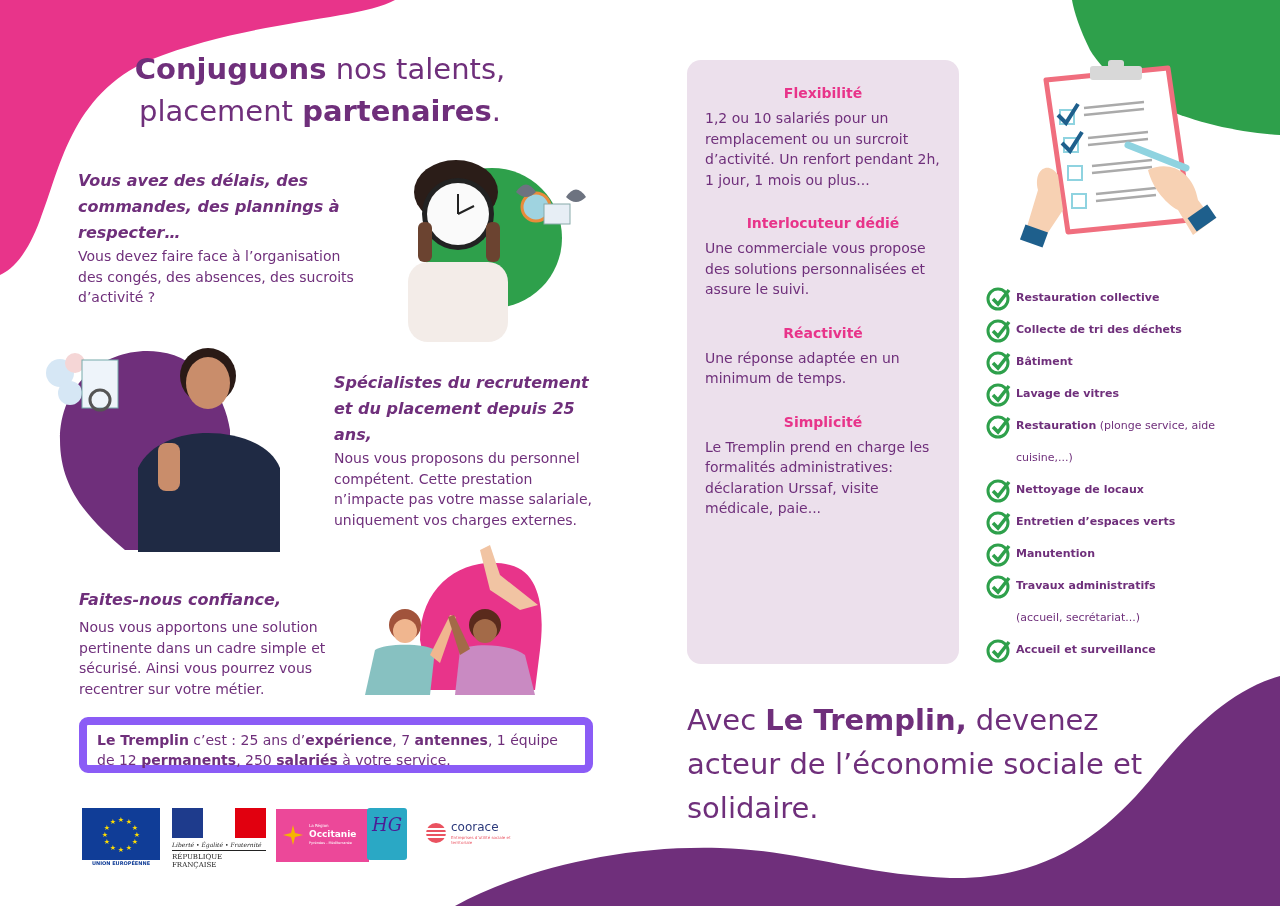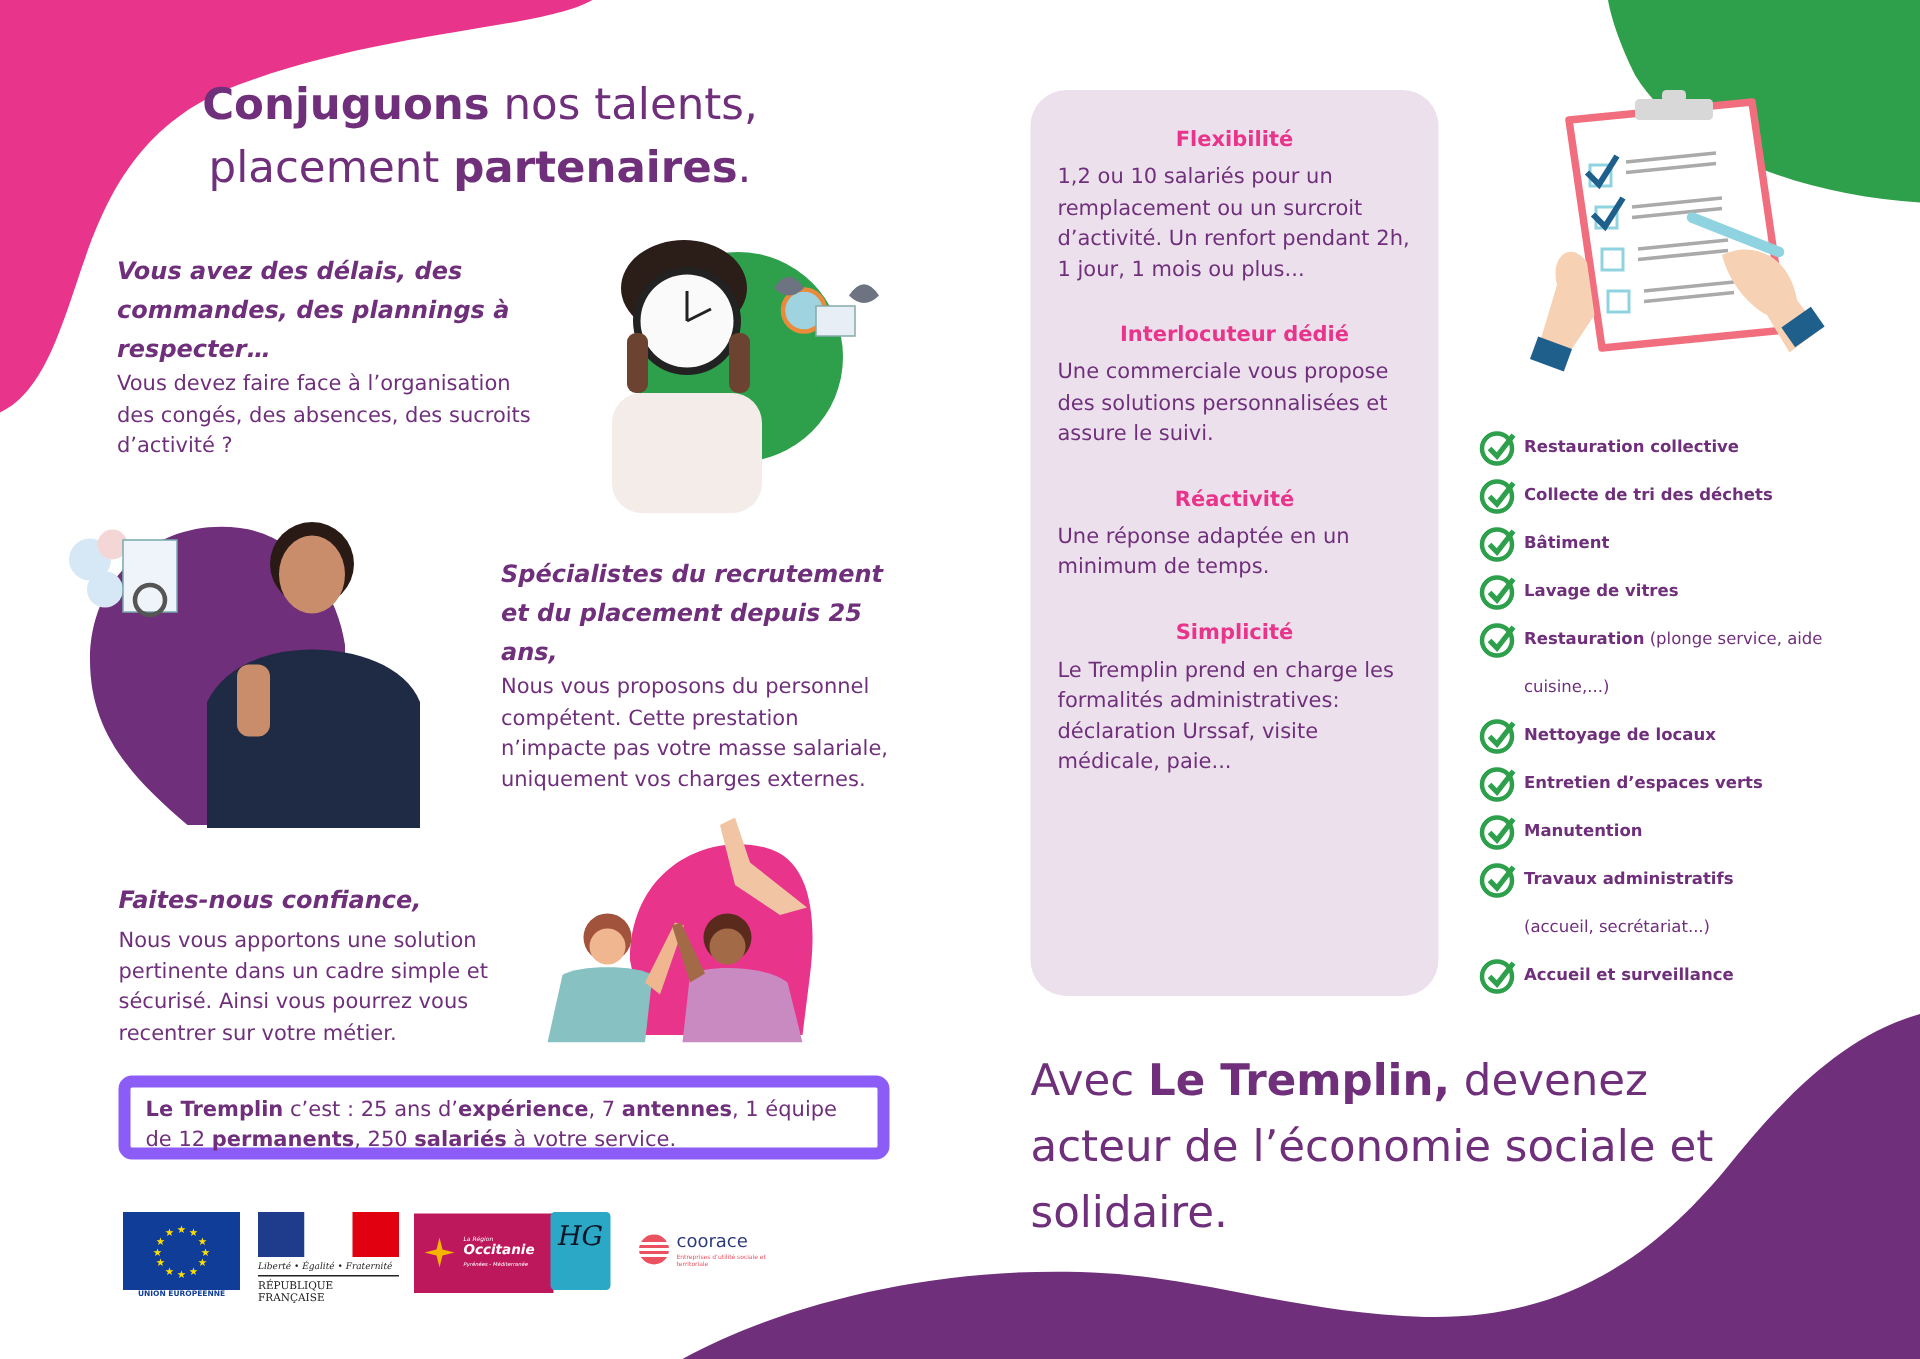--- a/index.html
+++ b/index.html
@@ -15,39 +15,39 @@
   .block-text { font-size: 14px; line-height: 20.5px; color: #6f2f7b; }
 
   .b1 { left: 78px; top: 168px; width: 280px; }
   .b2 { left: 334px; top: 370px; width: 260px; }
   .b3 { left: 79px; top: 587px; width: 270px; }
   .b3 .block-title { margin-bottom: 4px; }
 
   .info-box { left: 79px; top: 717px; width: 514px; height: 56px; border: 8px solid #8b5cf6; border-radius: 9px; padding: 5px 10px; font-size: 14px; line-height: 20px; color: #6f2f7b; }
   .info-box b { font-weight: bold; }
 
-  .features { left: 687px; top: 60px; width: 272px; height: 604px; background: #ece0ec; border-radius: 24px; padding: 22px 18px 0 18px; }
+  .features { left: 687px; top: 60px; width: 272px; height: 604px; background: #ece0ec; border-radius: 14px; padding: 22px 18px 0 18px; }
   .feat { margin-bottom: 22px; }
   .feat-title { text-align: center; color: #e8348a; font-weight: bold; font-size: 14px; line-height: 22px; margin-bottom: 4px; }
   .feat-text { font-size: 14px; line-height: 20.5px; color: #6f2f7b; }
 
   .sectors { left: 986px; top: 282px; width: 290px; }
   .sector { display: flex; align-items: flex-start; font-size: 11px; line-height: 32px; color: #6f2f7b; }
   .sector .chk { width: 26px; height: 26px; margin-right: 4px; margin-top: 3px; flex: 0 0 26px; }
   .sector .txt b { font-weight: bold; }
   .sector .sub { display: block; padding-left: 0; }
 
   .closing { left: 687px; top: 698px; width: 460px; font-size: 29px; line-height: 44px; color: #6f2f7b; }
   .closing b { font-weight: bold; }
 
   .logo { position: absolute; }
   .eu { left: 82px; top: 808px; width: 78px; height: 52px; background: #103d97; }
   .eu-label { left: 82px; top: 860px; width: 78px; text-align: center; font-size: 5px; color: #103d97; font-weight: bold; }
   .rf { left: 172px; top: 808px; width: 94px; height: 56px; }
-  .occ { left: 276px; top: 809px; width: 93px; height: 53px; background: #be185d; font-style: italic; }
+  .occ { left: 276px; top: 809px; width: 93px; height: 53px; background: #ec4899; }
   .hg { left: 367px; top: 808px; width: 40px; height: 52px; background: #2aa8c5; border-radius: 3px; }
   .coorace { left: 425px; top: 818px; width: 100px; height: 30px; }
 </style>
 </head>
 <body>
 
 <svg class="bg-shapes" viewBox="0 0 1280 906">
 
   <path d="M0,0 L395,0 C360,20 250,20 150,60 C70,95 60,170 40,220 C25,260 10,270 0,275 Z" fill="#e8348a"></path>
 
@@ -158,21 +158,21 @@
 <div class="logo occ">
   <svg width="22" height="22" viewBox="0 0 22 22" style="position:absolute;left:6px;top:15px;">
     <path d="M11,1 L13,9 L21,11 L13,13 L11,21 L9,13 L1,11 L9,9 Z" fill="#f5b400"></path>
   </svg>
   <div style="position:absolute;left:33px;top:14px;font-size:4px;color:#fff;">La Région</div>
   <div style="position:absolute;left:33px;top:20px;font-size:9px;color:#fff;font-weight:bold;">Occitanie</div>
   <div style="position:absolute;left:33px;top:32px;font-size:3.5px;color:#fff;">Pyrénées - Méditerranée</div>
 </div>
 
 <div class="logo hg">
-  <div style="color:#0f172a;font-family:'DejaVu Serif',serif;font-style:italic;font-size:18px;text-align:center;margin-top:6px;">HG</div>
+  <div style="color:#4c1d95;font-family:'DejaVu Serif',serif;font-style:italic;font-size:18px;text-align:center;margin-top:6px;">HG</div>
 </div>
 
 <div class="logo coorace">
   <svg width="22" height="22" viewBox="0 0 22 22" style="position:absolute;left:0;top:4px;">
     <circle cx="11" cy="11" r="10" fill="#ea5260"></circle>
     <rect x="0" y="6" width="22" height="2" fill="#fff"></rect>
     <rect x="0" y="10" width="22" height="2" fill="#fff"></rect>
     <rect x="0" y="14" width="22" height="2" fill="#fff"></rect>
   </svg>
   <div style="position:absolute;left:26px;top:2px;font-size:12px;color:#2d3a7c;">coorace</div>

